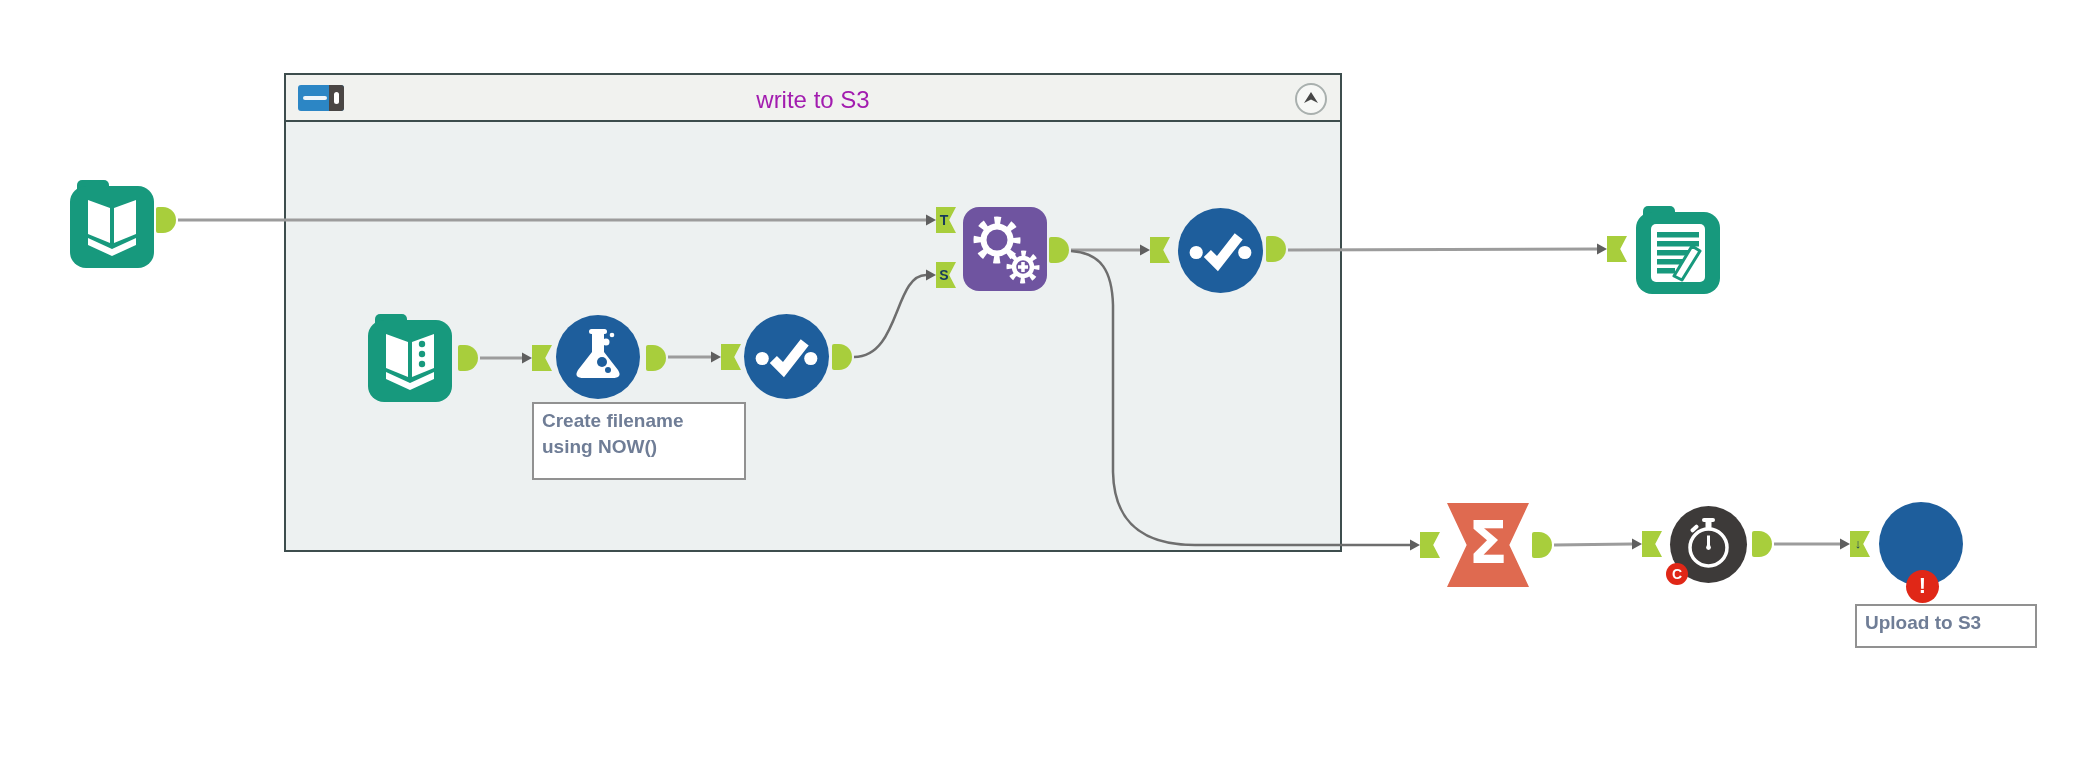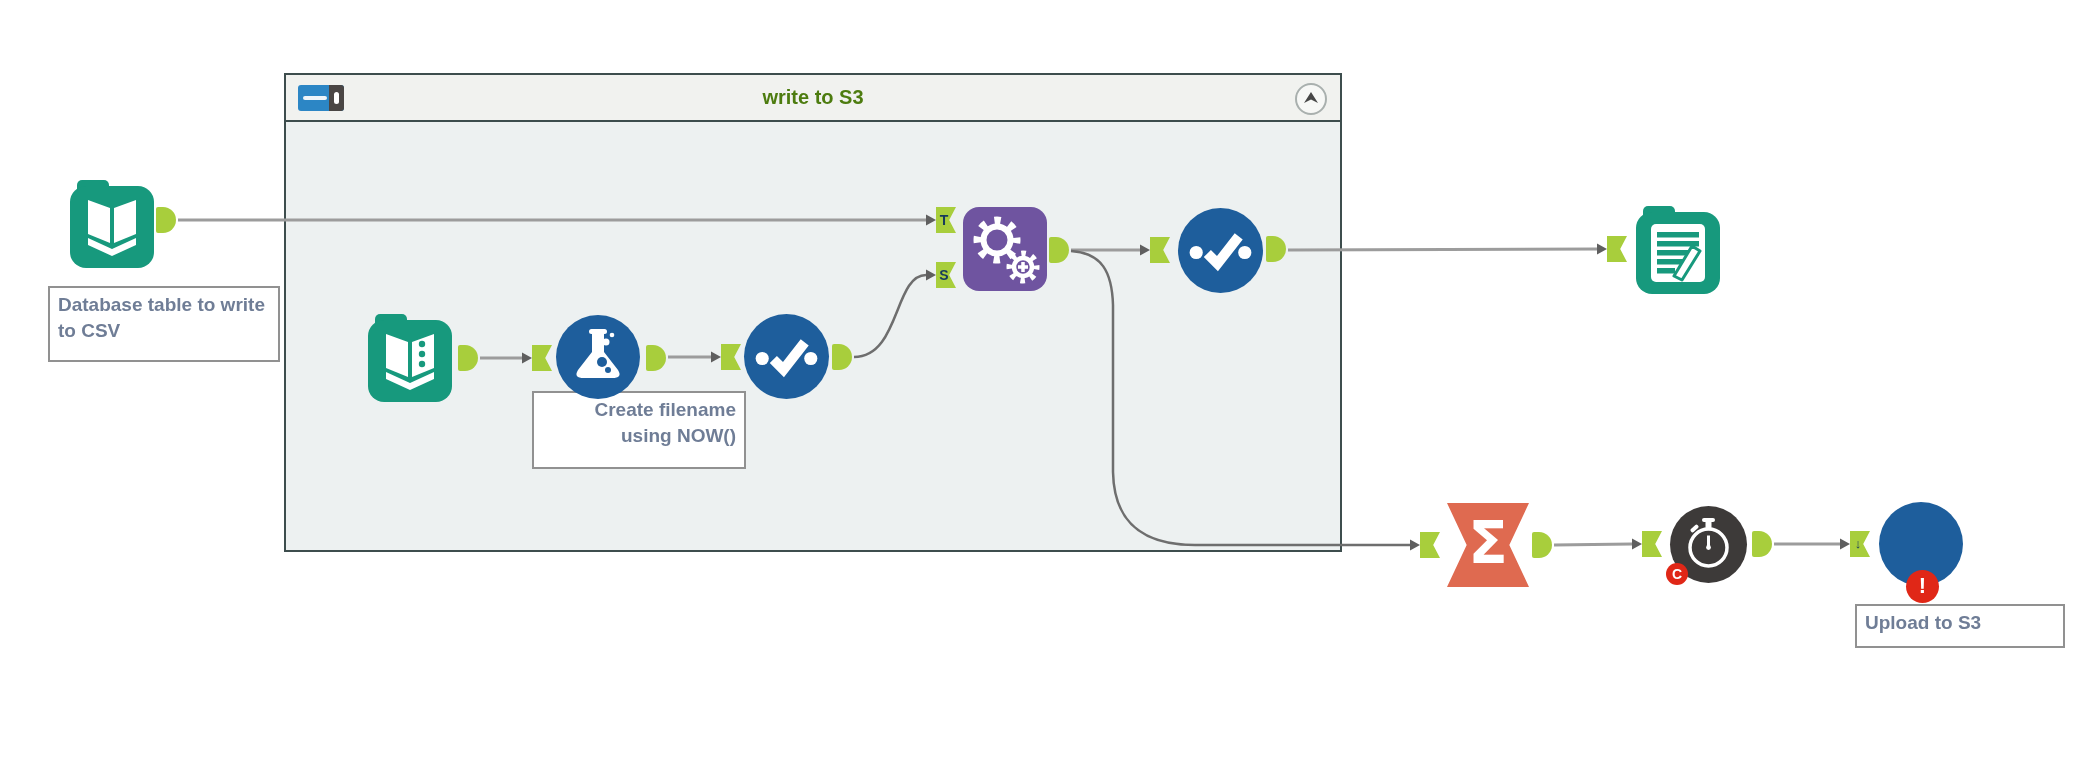--- a/index.html
+++ b/index.html
@@ -4,21 +4,21 @@
 <style>
   html,body{margin:0;padding:0;background:#fff;}
   .stage{position:relative;width:2088px;height:760px;background:#ffffff;overflow:hidden;
          font-family:"Liberation Sans",sans-serif;}
   
   .tc{position:absolute;left:284px;top:73px;width:1058px;height:479px;
       border:2px solid #3d4d4d;background:#edf1f1;box-sizing:border-box;}
   .tc-header{position:absolute;left:0;top:0;right:0;height:47px;background:#f1f2ef;
              border-bottom:2px solid #3d4d4d;box-sizing:border-box;}
   .tc-title{position:absolute;left:0;right:0;top:11px;text-align:center;
-            font-size:20px;font-weight:bold;color:#4d7c0f;}
+            font-size:24px;font-weight:normal;color:#a21caf;}
   .tc-icon{position:absolute;left:12px;top:10px;width:46px;height:26px;background:#2c86c5;
            border-radius:3px;overflow:hidden;}
   .tc-icon .bar{position:absolute;left:5px;top:11px;width:24px;height:4px;background:#eef5fa;border-radius:2px;}
   .tc-icon .dark{position:absolute;right:0;top:0;width:15px;height:26px;background:#4a4644;}
   .tc-icon .pill{position:absolute;right:5px;top:7px;width:5px;height:12px;background:#fff;border-radius:3px;}
   .tc-collapse{position:absolute;right:13px;top:8px;width:32px;height:32px;border-radius:50%;
                border:2px solid #a9b0ae;background:#f7f8f6;box-sizing:border-box;}
   
   .tool{position:absolute;}
   .sq{border-radius:16px;}
@@ -92,23 +92,22 @@
       <path d="M711,351.5 L721,357 L711,362.5 Z"></path>
       <path d="M926,269.5 L936,275 L926,280.5 Z"></path>
       <path d="M1140,244.5 L1150,250 L1140,255.5 Z"></path>
       <path d="M1410,539.5 L1420,545 L1410,550.5 Z"></path>
       <path d="M1597,243.5 L1607,249 L1597,254.5 Z"></path>
       <path d="M1632,538.5 L1642,544 L1632,549.5 Z"></path>
       <path d="M1840,538.5 L1850,544 L1840,549.5 Z"></path>
     </g>
   </svg>
 
-  <div class="comment" style="left:48px;top:286px;width:232px;height:76px;">Database table to write to CSV</div>
-  <div class="comment" style="left:532px;top:391px;width:214px;height:78px;text-align:right;">Create filename using NOW()</div>
-  <div class="comment" style="left:1855px;top:604px;width:210px;height:44px;">Upload to S3</div>
+  <div class="comment" style="left:532px;top:402px;width:214px;height:78px;">Create filename using NOW()</div>
+  <div class="comment" style="left:1855px;top:604px;width:182px;height:44px;">Upload to S3</div>
 
   <div class="tool" style="left:70px;top:186px;width:84px;height:82px;">
     <div class="tab"></div>
     <div class="teal sq" style="position:absolute;inset:0;">
       <svg width="84" height="82" viewBox="0 0 84 82">
         <path d="M40,22 L18,14 L18,48 L40,57 Z" fill="#fff"></path>
         <path d="M44,22 L66,14 L66,48 L44,57 Z" fill="#fff"></path>
         <polygon points="18,52 42,63 66,52 66,59 42,70 18,59" fill="#fff"></polygon>
       </svg>
     </div>

